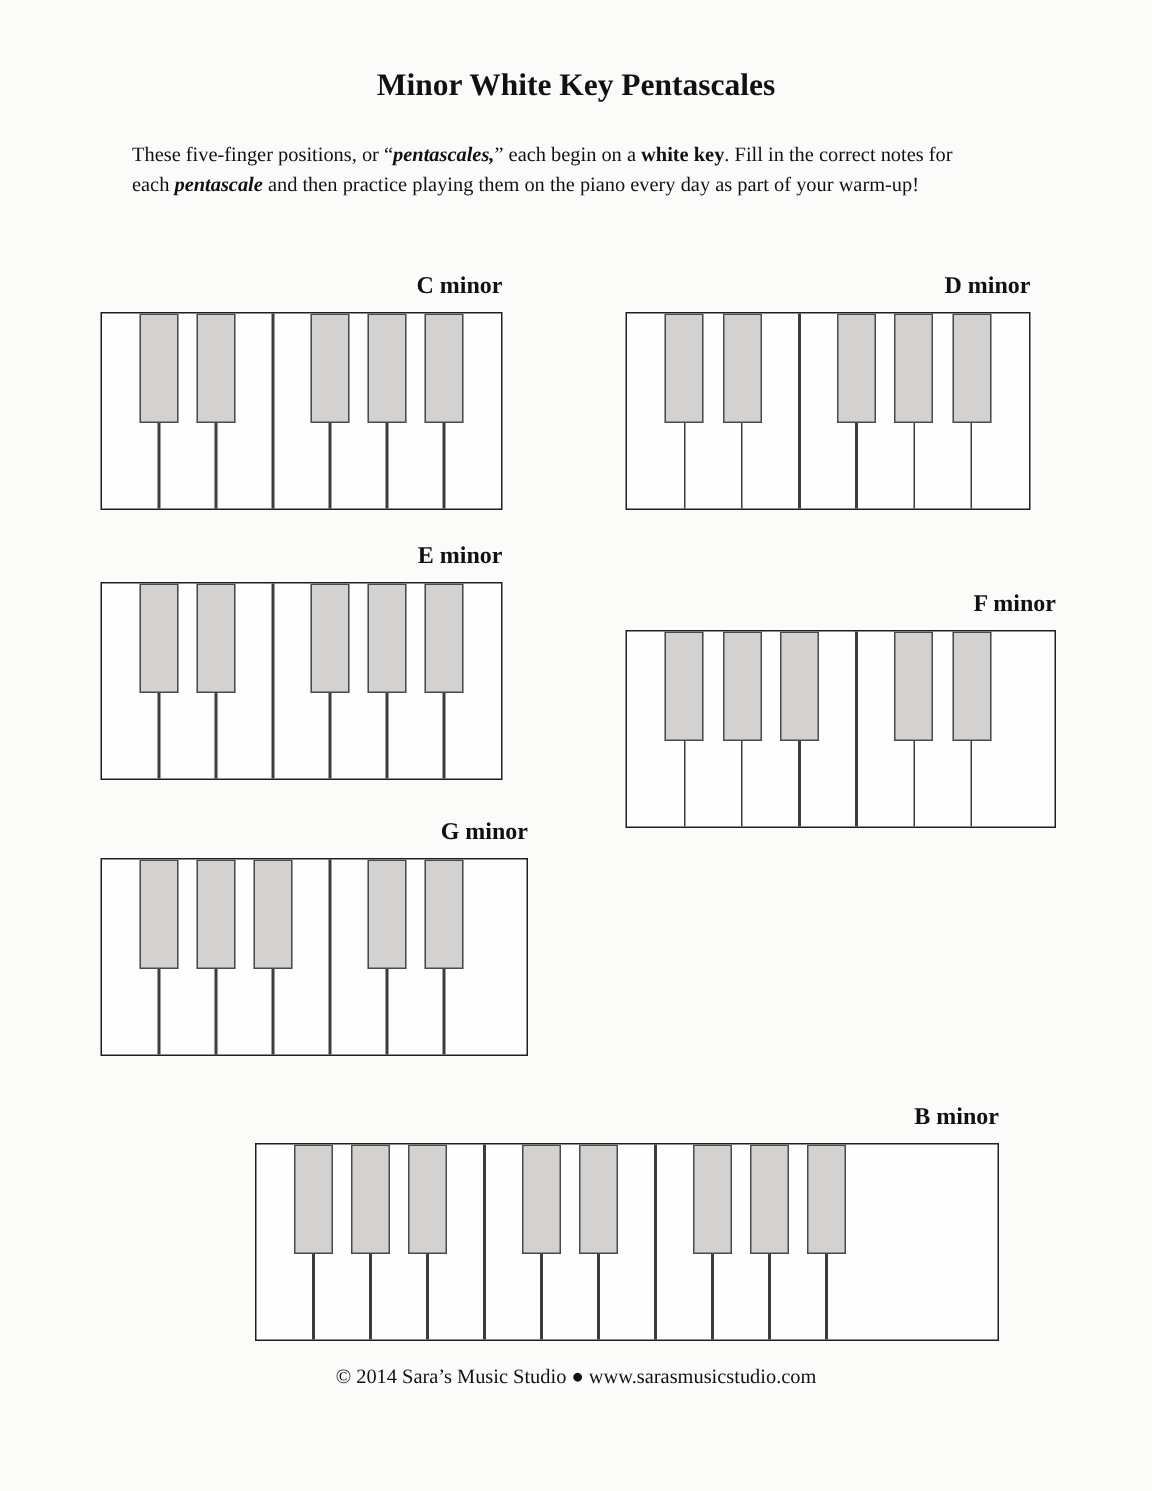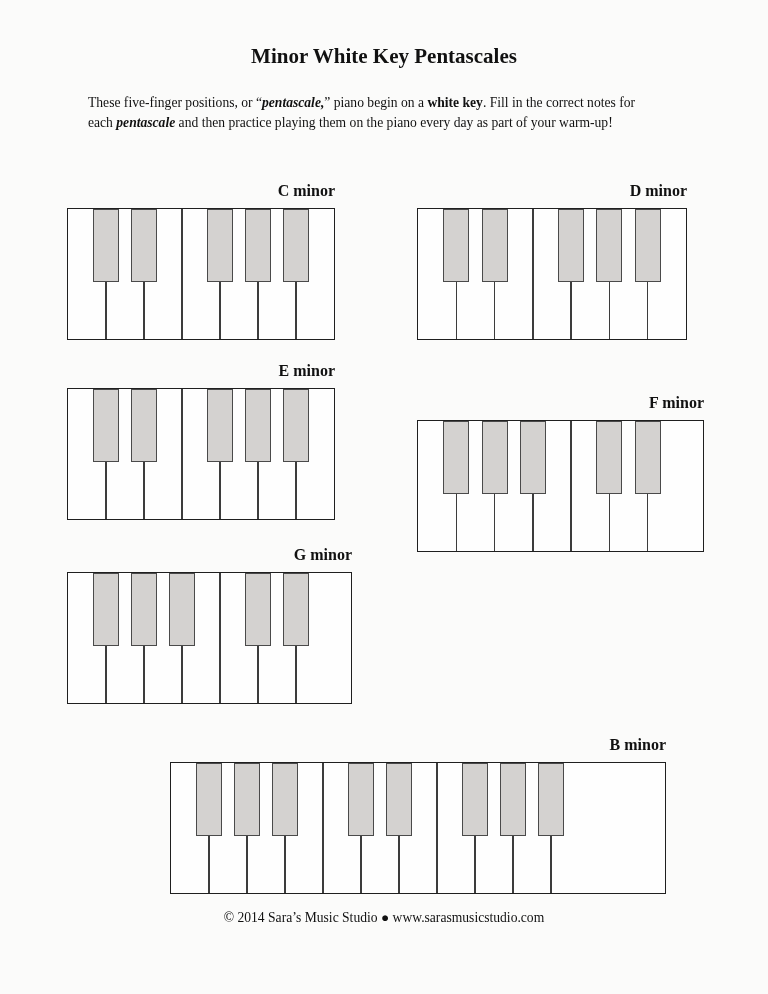--- a/index.html
+++ b/index.html
@@ -70,21 +70,21 @@
   }
 </style>
 </head>
 <body>
 
 <div class="sheet">
 
   <h1 class="title">Minor White Key Pentascales</h1>
 
   <div class="intro">
-    <span class="line"><span>These five-finger positions, or “</span><span class="bi">pentascale,</span><span>” piano begin on a </span><span class="b">white key</span><span>. Fill in the correct notes for</span></span>
+    <span class="line"><span>These five-finger positions, or “</span><span class="bi">pentascales,</span><span>” each begin on a </span><span class="b">white key</span><span>. Fill in the correct notes for</span></span>
     <span class="line"><span>each </span><span class="bi">pentascale</span><span> and then practice playing them on the piano every day as part of your warm-up!</span></span>
   </div>
 
 
   <div class="kb-block" id="kb0">
     <div class="kb-label">C minor</div>
     <div class="board">
         <div class="kline" style="left: 37.25px; top: 73px; height: 57px;"></div>
         <div class="kline" style="left: 75.25px; top: 73px; height: 57px;"></div>
         <div class="kline" style="left: 113.25px; top: 0px; height: 130px;"></div>

